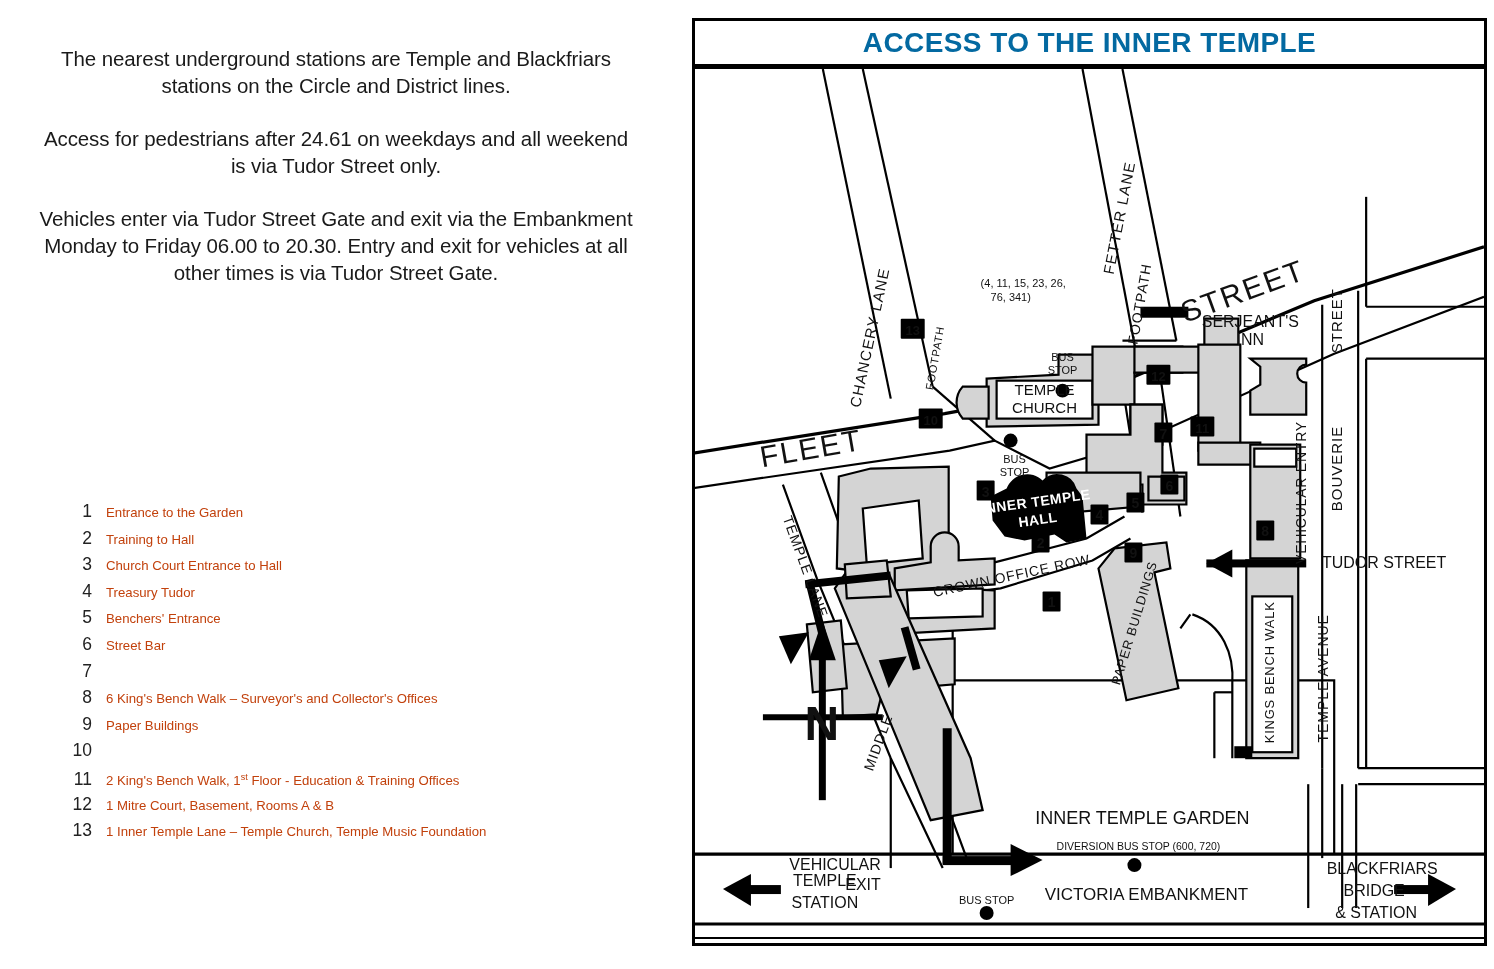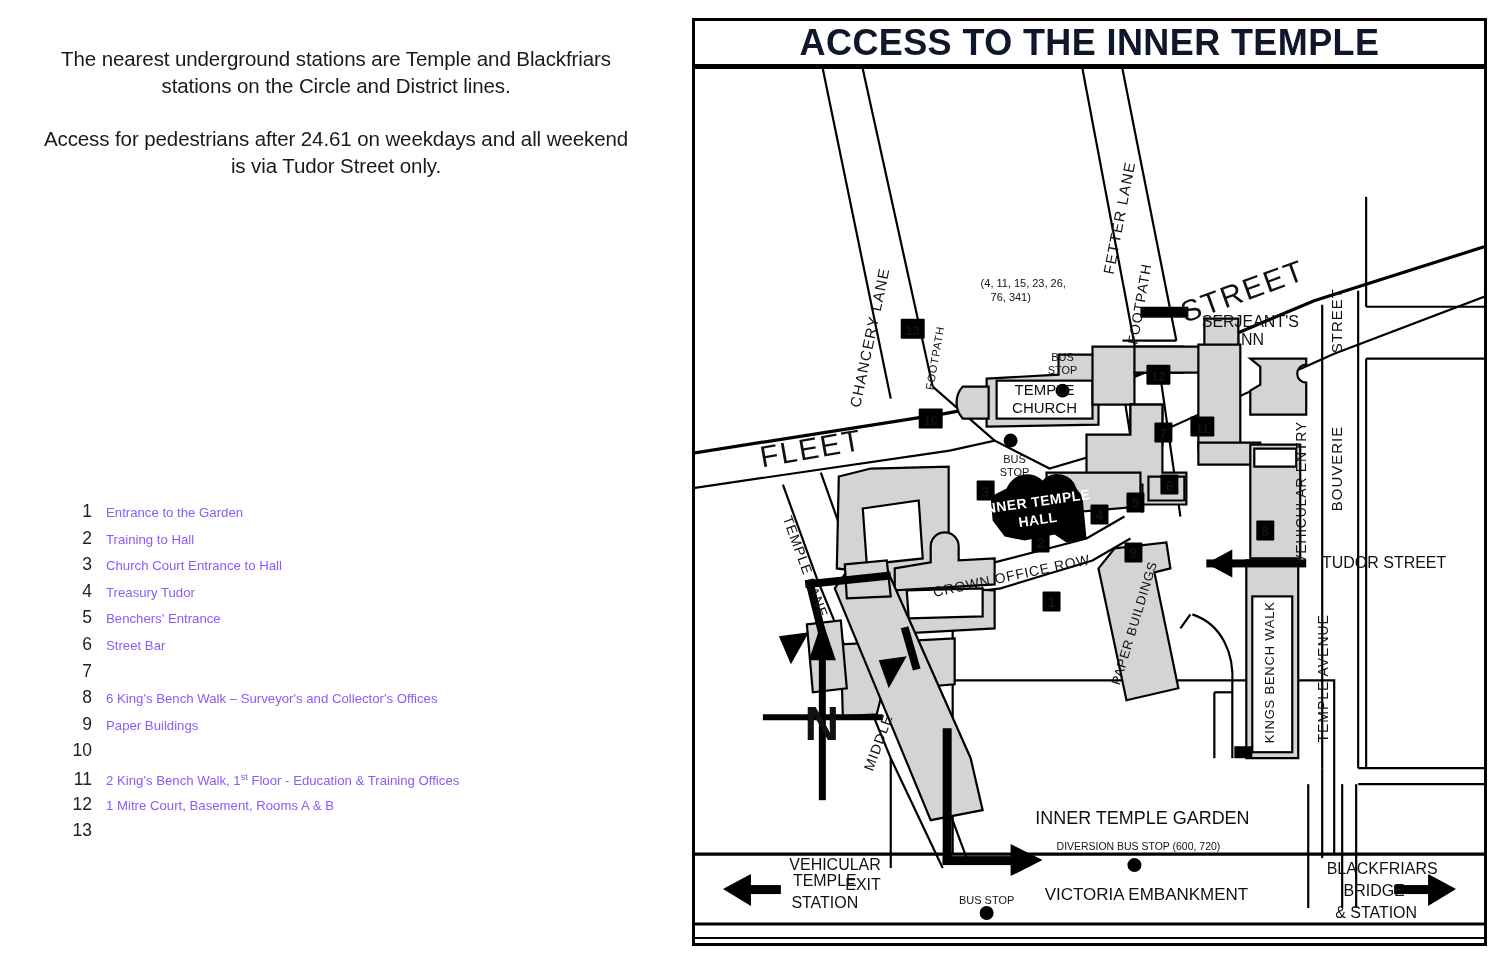--- a/index.html
+++ b/index.html
@@ -56,21 +56,21 @@
     width: 34px;
     text-align: right;
     font-size: 17.5px;
     color: #222;
     flex: 0 0 34px;
     line-height: 26.6px;
   }
   .legend-label {
     margin-left: 14px;
     font-size: 13.2px;
-    color: #8b5cf6;
+    color: #c2410c;
     line-height: 26.6px;
     white-space: nowrap;
   }
   .legend-label sup {
     font-size: 9px;
     vertical-align: super;
   }
 
   
   #map-panel {
@@ -92,44 +92,45 @@
     left: 0; right: 0; top: 0;
     height: 48px;
     border-bottom: 5px solid #000;
     display: flex;
     align-items: center;
     justify-content: center;
     background: #fff;
     box-sizing: border-box;
   }
   #map-title {
-    font-size: 36px;
+    font-size: 28px;
     font-weight: bold;
     letter-spacing: 0.4px;
-    color: #0f172a;
+    color: #0369a1;
     text-align: right;
   }
   #map-canvas-wrap {
     position: absolute;
     left: 0; right: 0;
     top: 48px; bottom: 0;
     overflow: hidden;
   }
   #map-svg { display: block; width: 100%; height: 100%; }
 
   
 </style>
 </head>
 <body>
 
 <div id="left-panel">
 
   <div id="info-text">
     <p class="para">The nearest underground stations are Temple and Blackfriars stations on the Circle and District lines.</p>
     <p class="para">Access for pedestrians after 24.61 on weekdays and all weekend is via Tudor Street only.</p>
+    <p class="para">Vehicles enter via Tudor Street Gate and exit via the Embankment Monday to Friday 06.00 to 20.30. Entry and exit for vehicles at all other times is via Tudor Street Gate.</p>
   </div>
 
   <div id="legend">
     <div class="legend-row">
       <span class="legend-num">1</span>
       <span class="legend-label">Entrance to the Garden</span>
     </div>
     <div class="legend-row">
       <span class="legend-num">2</span>
       <span class="legend-label">Training to Hall</span>
@@ -167,20 +168,21 @@
     <div class="legend-row">
       <span class="legend-num">11</span>
       <span class="legend-label" id="legend-label-11">2 King's Bench Walk, 1<sup>st</sup> Floor - Education &amp; Training Offices</span>
     </div>
     <div class="legend-row">
       <span class="legend-num">12</span>
       <span class="legend-label">1 Mitre Court, Basement, Rooms A &amp; B</span>
     </div>
     <div class="legend-row">
       <span class="legend-num">13</span>
+      <span class="legend-label">1 Inner Temple Lane – Temple Church, Temple Music Foundation</span>
     </div>
   </div>
 
 </div>
 
 <div id="map-panel">
   <div id="map-frame">
 
     <div id="map-title-bar">
       <div id="map-title">ACCESS TO THE INNER TEMPLE</div>

